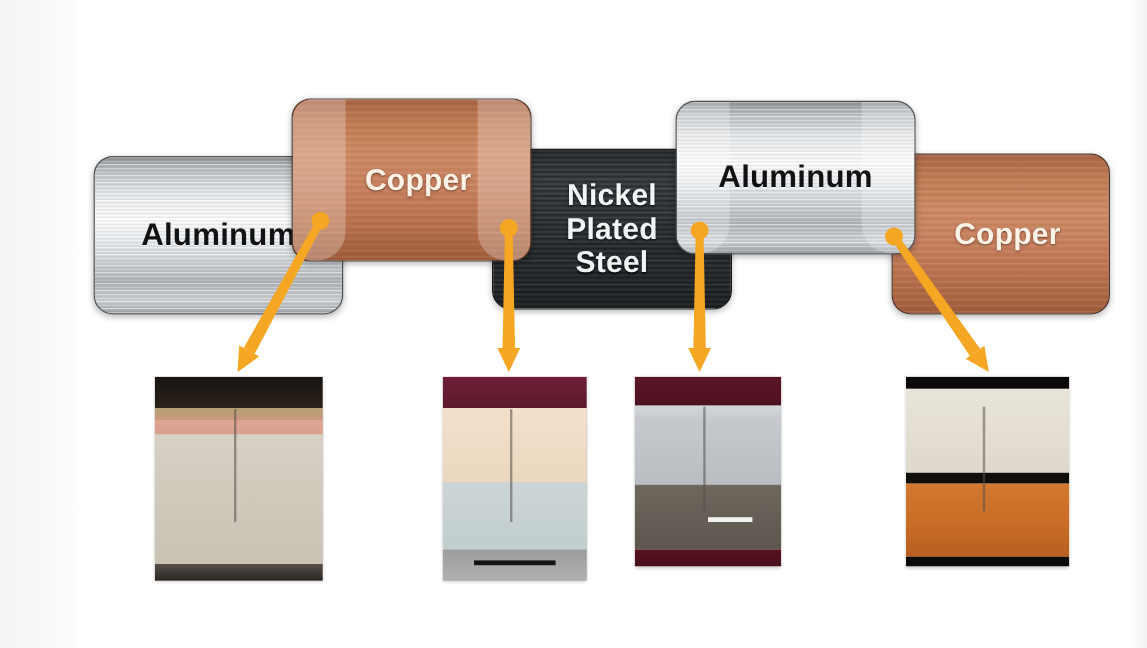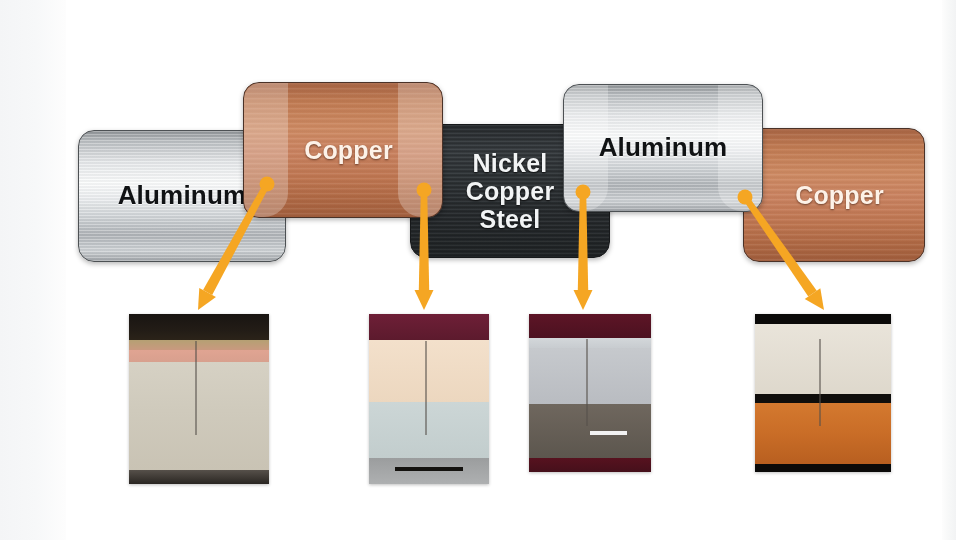--- a/index.html
+++ b/index.html
@@ -137,21 +137,21 @@
       <div class="card mat-aluminum" style="left: 78px; top: 130px; width: 208px; height: 132px; z-index: 3;">
         <div class="label" style="font-size: 26px;">Aluminum</div>
       </div>
       <div class="card mat-copper" style="left: 243px; top: 82px; width: 200px; height: 136px; z-index: 6;">
         <div class="overlap l" style="width: 44px;"></div>
         <div class="overlap r" style="width: 44px;"></div>
         <div class="label" style="font-size: 25px;">Copper</div>
       </div>
       <div class="card mat-steel" style="left: 410px; top: 124px; width: 200px; height: 134px; z-index: 4;">
         <div class="label" style="font-size: 25px;">Nickel
-Copper
+Plated
 Steel</div>
       </div>
       <div class="card mat-aluminum" style="left: 563px; top: 84px; width: 200px; height: 128px; z-index: 7;">
         <div class="overlap l" style="width: 44px;"></div>
         <div class="overlap r" style="width: 44px;"></div>
         <div class="label" style="font-size: 26px;">Aluminum</div>
       </div>
       <div class="card mat-copper" style="left: 743px; top: 128px; width: 182px; height: 134px; z-index: 3;">
         <div class="label" style="font-size: 25px;">Copper</div>
       </div>

